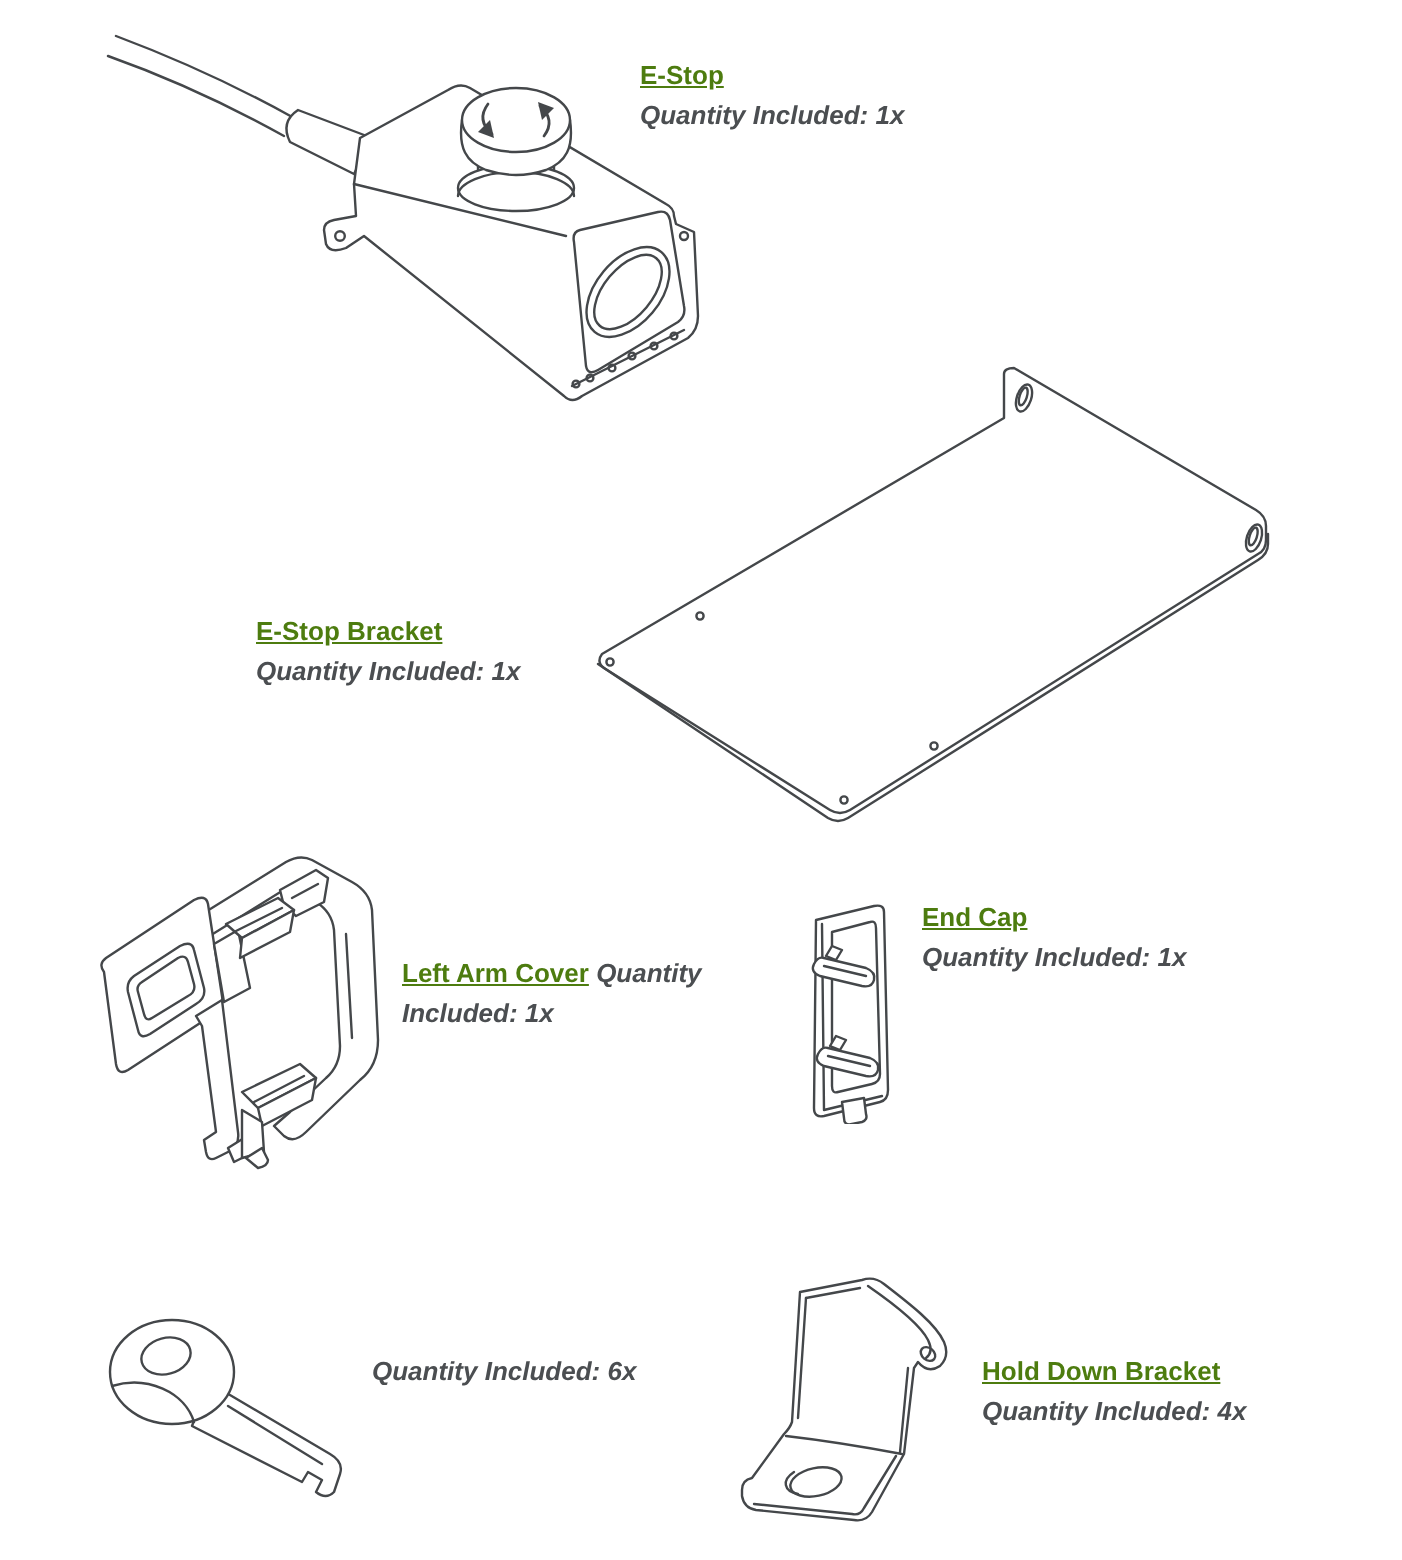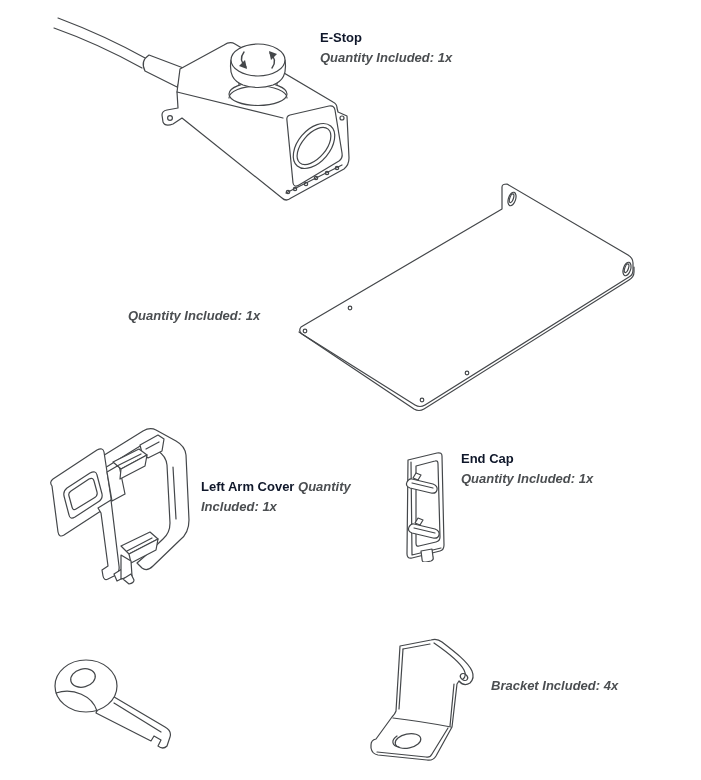--- a/index.html
+++ b/index.html
@@ -4,21 +4,21 @@
 <style>
   html,body{margin:0;padding:0;}
   body{
     width:701px;height:780px;position:relative;overflow:hidden;
     background:#ffffff;
     font-family:"Liberation Sans",sans-serif;
   }
   .stage{position:absolute;inset:0;}
   .part-figure{position:absolute;}
   .part-label{position:absolute;font-size:13px;line-height:20px;color:#3a3d40;}
-  .pname{font-weight:700;color:#0f172a;}
+  .pname{font-weight:700;color:#4d7c0f;text-decoration:underline;}
   .pqty{font-style:italic;color:#4b4e51;font-weight:700;}
   .part-label .pname,.part-label .pqty{display:block;}
   .part-label.wrap{width:168px;}
   .part-label.wrap .pname,.part-label.wrap .pqty{display:inline;text-align:right;}
 </style>
 </head>
 <body>
 
 <div class="stage">
 
@@ -89,20 +89,21 @@
         </g>
 
         <circle cx="62" cy="132" r="1.8"></circle>
         <circle cx="179" cy="197" r="1.8"></circle>
         <circle cx="134" cy="224" r="1.8"></circle>
         <circle cx="17" cy="155" r="1.8"></circle>
       </g>
     </svg>
   </div>
   <div class="part-label" style="left:128px;top:306px;">
+    <span class="pname">E-Stop Bracket</span>
     <span class="pqty">Quantity Included: 1x</span>
   </div>
 
   <div class="part-figure" style="left:48px;top:424px;">
     <svg width="170" height="172" viewBox="0 0 170 172" aria-label="left-arm-cover-drawing">
       <g fill="none" stroke="#44474a" stroke-width="1.2" stroke-linecap="round" stroke-linejoin="round">
 
         <path fill="#ffffff" d="M 8,61 L 95,7 Q 102,3 108,6 L 128,17 Q 137,22 138,31 L 141,96 Q 141,109 132,116 L 105,142 Q 99,148 94,144 L 89,139 L 97,132 L 115,115 Q 122,109 122,99 L 119,41 Q 118,32 110,27 L 97,19 L 15,70 Q 9,73 8,67 Z"></path>
         <path d="M 125,43 L 128,95"></path>
 
@@ -169,20 +170,21 @@
 
         <ellipse cx="38" cy="34" rx="31" ry="26" fill="#ffffff"></ellipse>
         <path d="M 8,41 A 31 26 0 0 1 49,59"></path>
         <path d="M 66,51 L 113,80"></path>
 
         <ellipse transform="translate(35,26) rotate(-15)" rx="12.5" ry="9"></ellipse>
       </g>
     </svg>
   </div>
   <div class="part-label" style="left:186px;top:676px;">
+    <span class="pqty">Quantity Included: 6x</span>
   </div>
 
   <div class="part-figure" style="left:364px;top:636px;">
     <svg width="122" height="132" viewBox="0 0 122 132" aria-label="hold-down-bracket-drawing">
       <g fill="none" stroke="#44474a" stroke-width="1.2" stroke-linecap="round" stroke-linejoin="round">
 
         <path fill="#ffffff" d="M 36,10 L 67,4 Q 73,2 78,6 C 91,16 104,26 108,35 Q 111,42 106,47 Q 100,51 95,45 L 93,48 L 88,91 L 72,120 Q 69,125 63,124 L 14,119 Q 8,118 7,112 L 7,109 Q 7,104 12,103 L 28,81 Q 31,78 32,75 Z"></path>
 
         <path d="M 39,13 L 66,8"></path>
         <path d="M 39,13 L 35,73"></path>
@@ -193,16 +195,17 @@
         <path d="M 29,82 Q 55,85 87,91"></path>
 
         <path d="M 13,116 L 62,121 Q 66,122 68,118 L 84,92"></path>
 
         <ellipse transform="translate(44,105) rotate(-12)" rx="13" ry="7"></ellipse>
         <path d="M 33,100 A 13 7 -12 0 0 35,111"></path>
       </g>
     </svg>
   </div>
   <div class="part-label" style="left:491px;top:676px;">
-    <span class="pqty">Bracket Included: 4x</span>
+    <span class="pname">Hold Down Bracket</span>
+    <span class="pqty">Quantity Included: 4x</span>
   </div>
 
 </div>
 
 </body></html>

